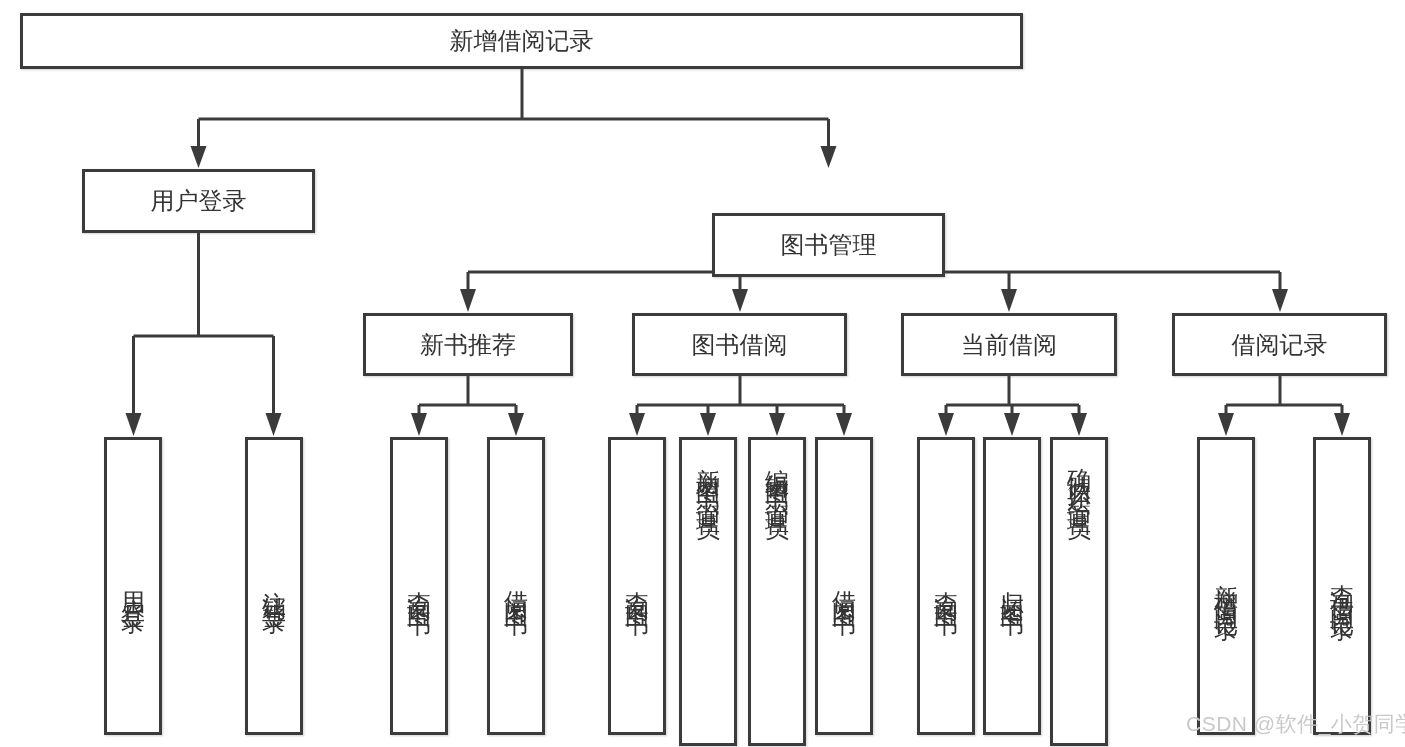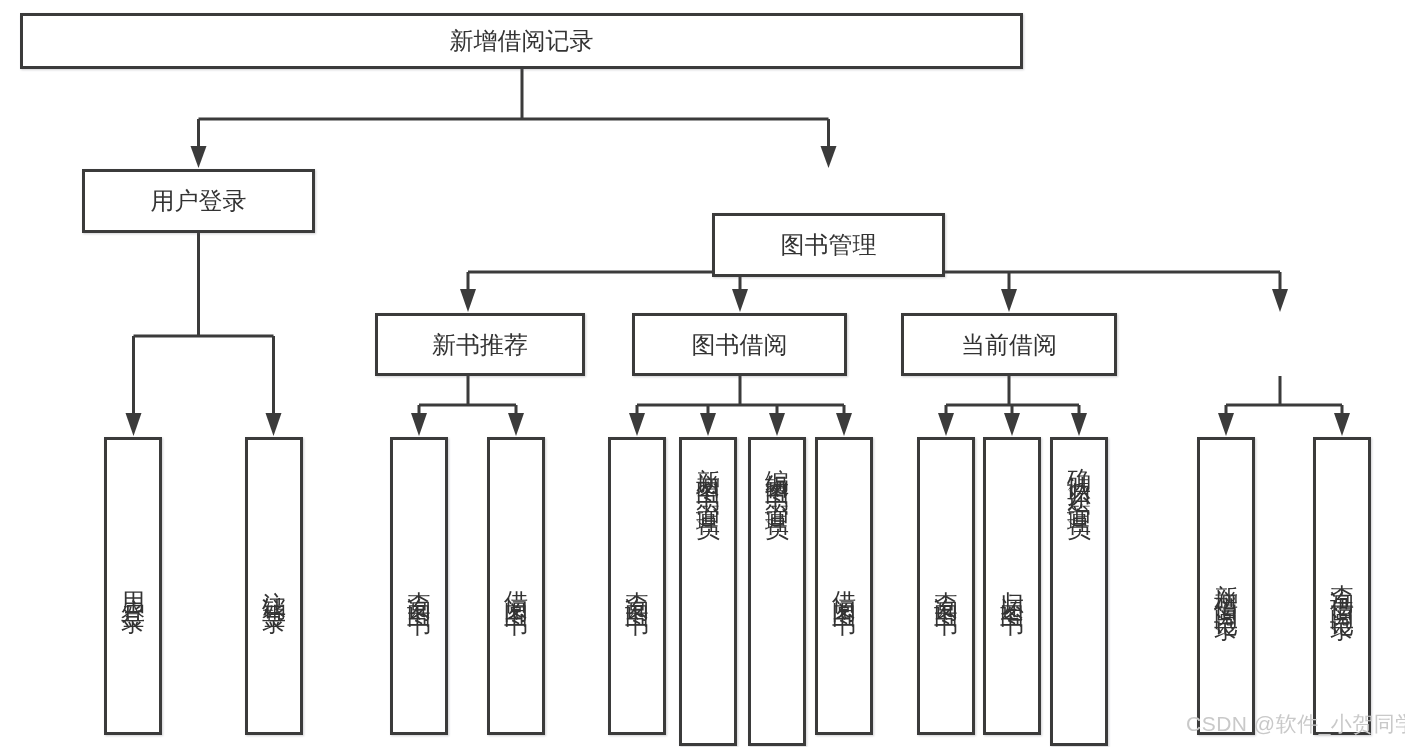--- a/index.html
+++ b/index.html
@@ -82,28 +82,31 @@
     <span>新增借阅记录</span>
   </div>
 
   <div class="box" style="left:82px;top:169px;width:233px;height:64px;">
     <span>用户登录</span>
   </div>
   <div class="box" style="left:712px;top:169px;width:233px;height:64px;margin-top:44px;">
     <span>图书管理</span>
   </div>
 
-  <div class="box" style="left:363px;top:313px;width:210px;height:63px;margin-left:12px;">
+  <div class="box" style="left:363px;top:313px;width:210px;height:63px;">
     <span>新书推荐</span>
   </div>
   <div class="box" style="left:632px;top:313px;width:215px;height:63px;">
     <span>图书借阅</span>
   </div>
   <div class="box" style="left:901px;top:313px;width:216px;height:63px;">
     <span>当前借阅</span>
+  </div>
+  <div class="box" style="left:1172px;top:313px;width:215px;height:63px;">
+    <span>借阅记录</span>
   </div>
 
   <div class="box leaf" style="left:104px;">
     <span class="vtext">用户登录</span>
   </div>
   <div class="box leaf" style="left:245px;">
     <span class="vtext">注销登录</span>
   </div>
 
   <div class="box leaf" style="left:390px;">

